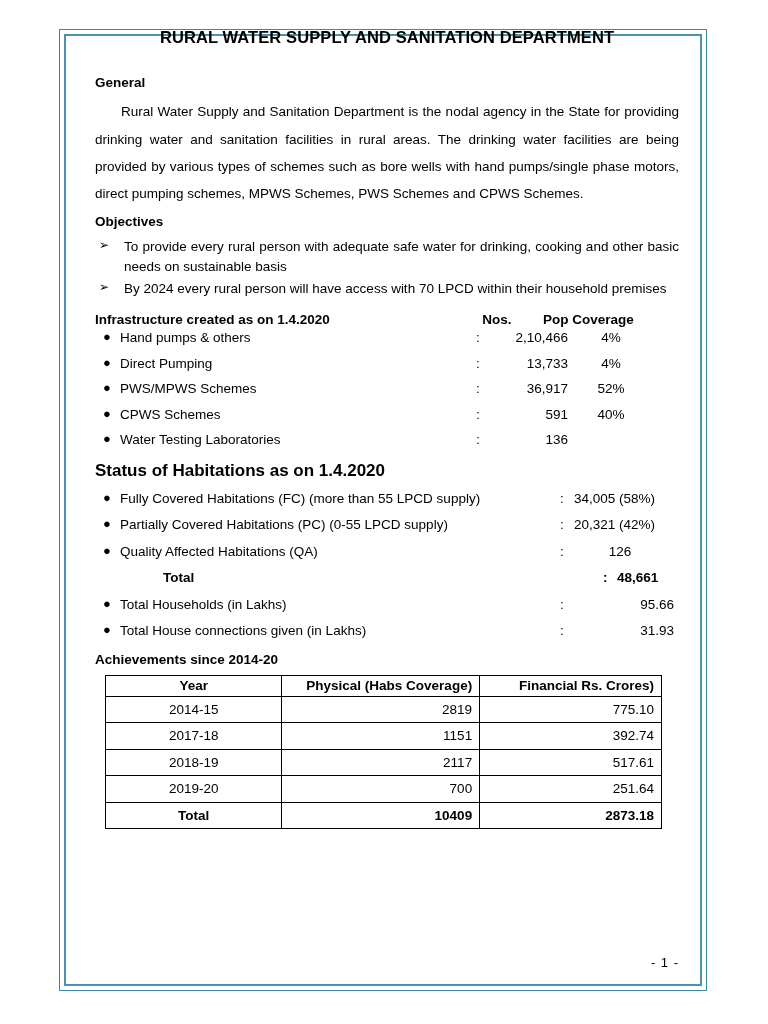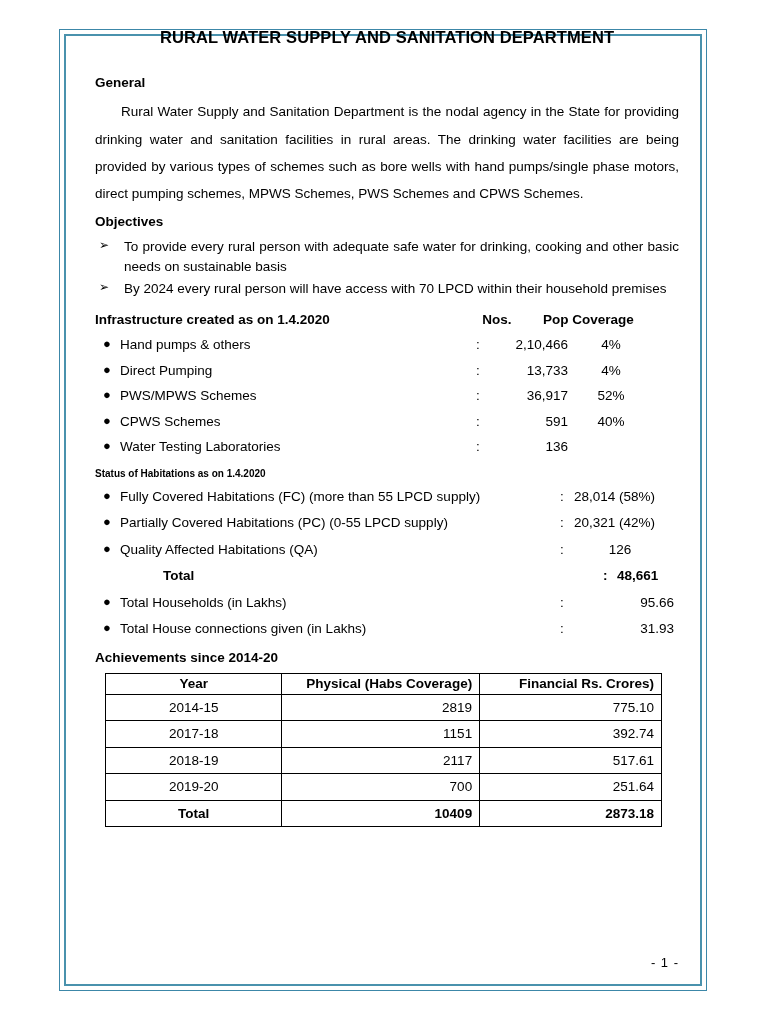--- a/index.html
+++ b/index.html
@@ -91,21 +91,21 @@
     top: 0px;
     font-size: 12px;
   }
 
   
   .infra-head-row {
     display: flex;
     align-items: baseline;
     font-size: 13.5px;
     font-weight: bold;
-    margin-bottom: 11px;
+    margin-bottom: 4px;
   }
   .infra-head-title { flex: 0 0 356px; }
   .infra-head-nos   { flex: 0 0 92px; text-align: center; }
   .infra-head-pop   { flex: 0 0 auto; text-align: center; }
 
   .infra-row {
     display: flex;
     align-items: baseline;
     font-size: 13.5px;
     line-height: 1.0;
@@ -122,21 +122,21 @@
     top: -1px;
     font-size: 13px;
     line-height: 1;
   }
   .infra-colon { flex: 0 0 14px; }
   .infra-nos   { flex: 0 0 78px; text-align: right; }
   .infra-pop   { flex: 0 0 86px; text-align: center; }
 
   
   .hab-head {
-    font-size: 10px;
+    font-size: 17px;
     font-weight: bold;
     margin: 14px 0 11px 0;
   }
   .hab-row {
     display: flex;
     align-items: baseline;
     font-size: 13.5px;
     line-height: 1.0;
     margin-bottom: 13px;
   }
@@ -298,21 +298,21 @@
 
   <div class="hab-head">Status of Habitations as on 1.4.2020</div>
 
   <div>
     <div class="hab-row">
       <div class="hab-label">
         <span class="dot-mark">●</span>
         <span>Fully Covered Habitations (FC) (more than 55 LPCD supply)</span>
       </div>
       <div class="hab-colon">:</div>
-      <div class="hab-value">28,014 (58%)</div>
+      <div class="hab-value">34,005 (58%)</div>
     </div>
     <div class="hab-row">
       <div class="hab-label">
         <span class="dot-mark">●</span>
         <span>Partially Covered Habitations (PC) (0-55 LPCD supply)</span>
       </div>
       <div class="hab-colon">:</div>
       <div class="hab-value">20,321 (42%)</div>
     </div>
     <div class="hab-row">

